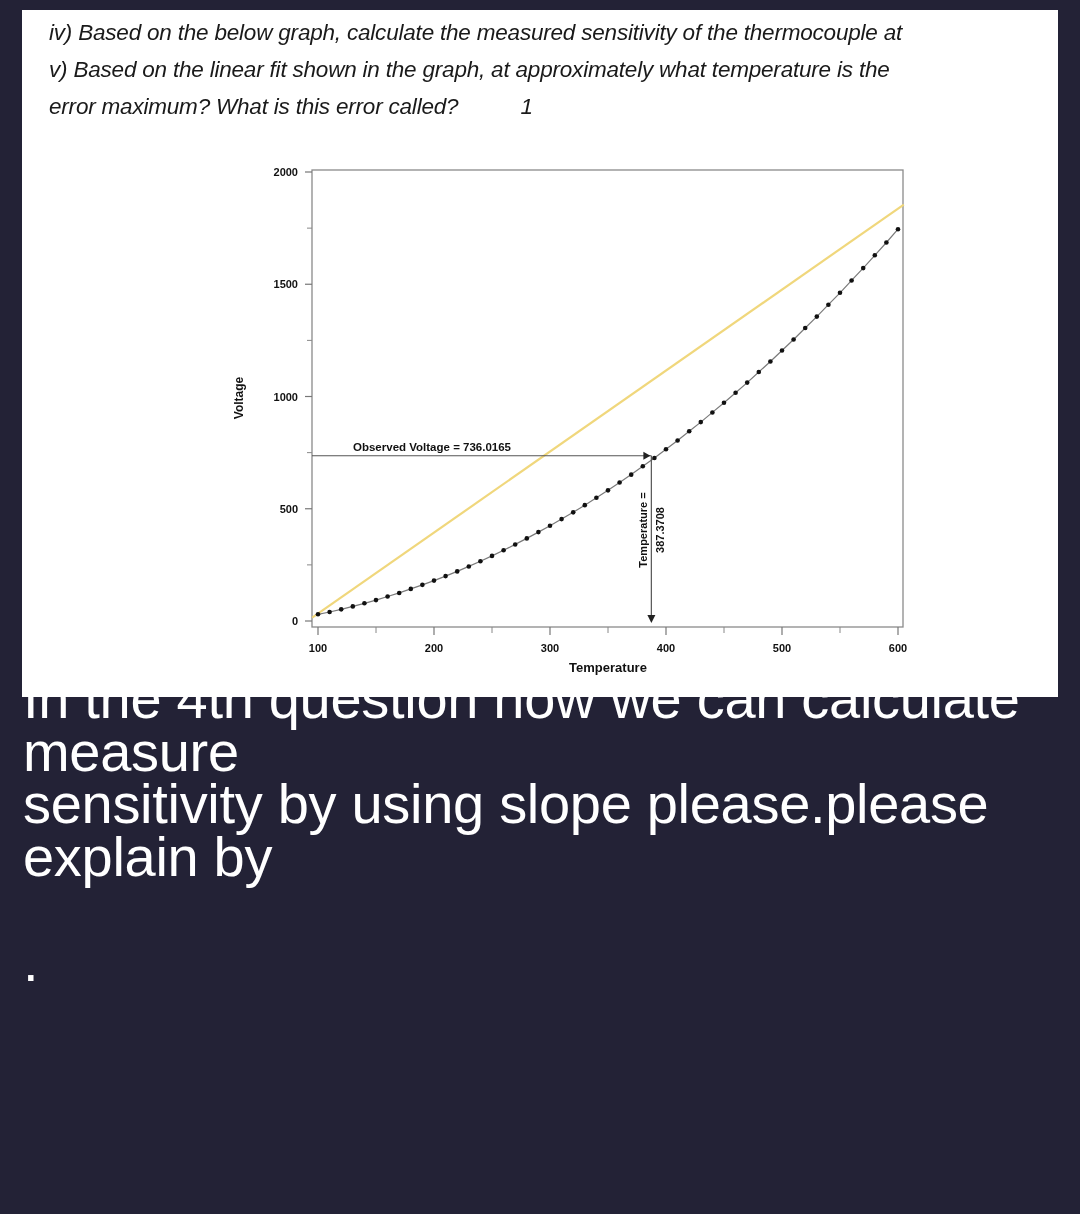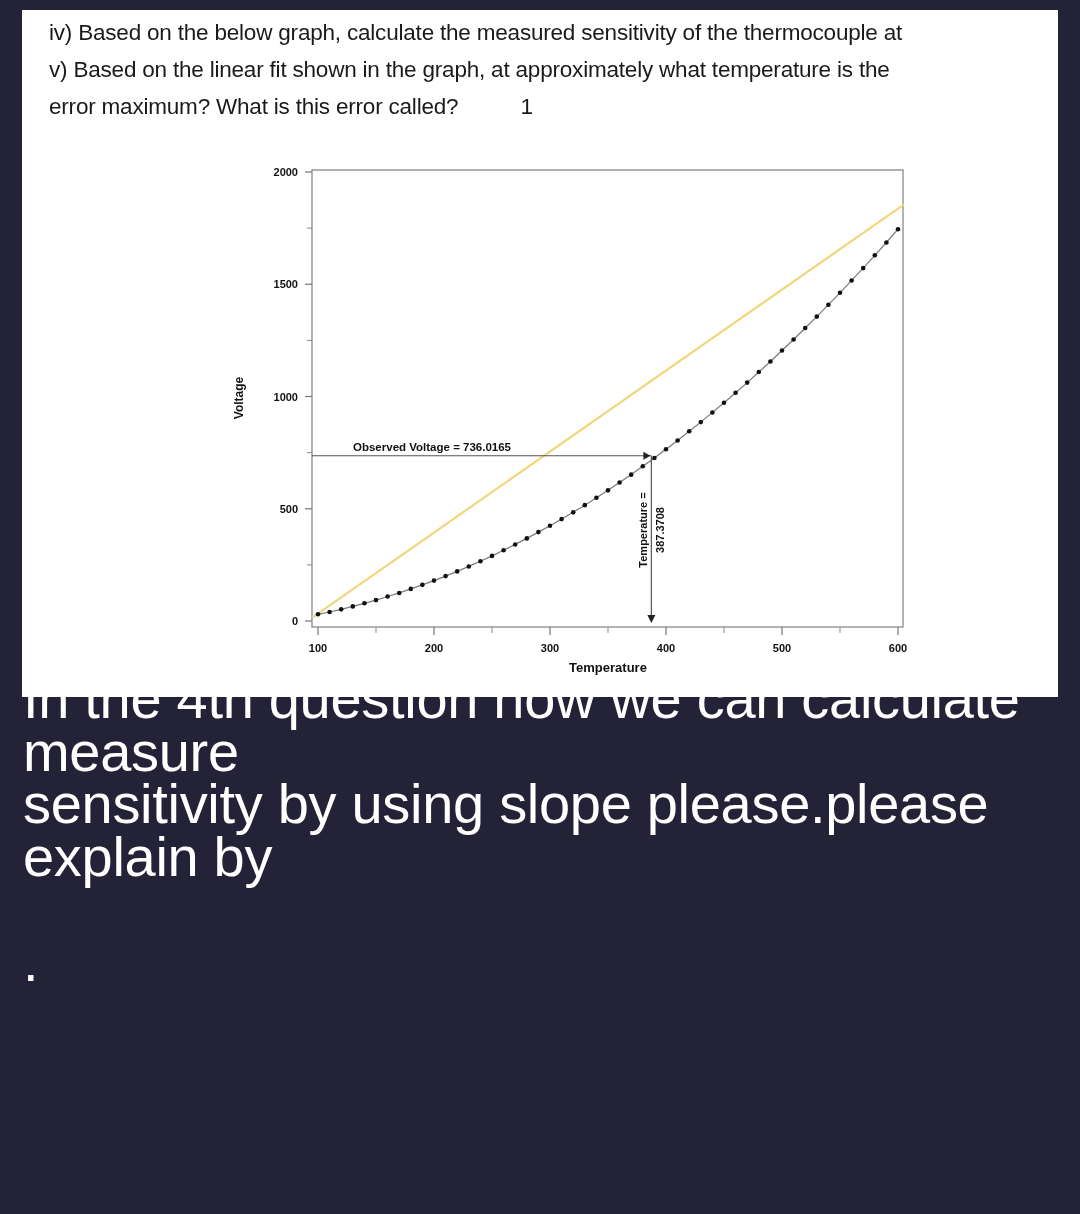--- a/index.html
+++ b/index.html
@@ -11,20 +11,21 @@
   }
   .card {
     position: absolute; left: 22px; top: 10px; width: 1036px; height: 687px;
     background: #ffffff;
   }
   .question {
     position: absolute; left: 27px; top: 4px; width: 1010px;
     font-family: "Liberation Sans", sans-serif;
     font-size: 22.5px; line-height: 37px; color: #1a1a1a;
     letter-spacing: -0.2px;
+    font-style: italic;
   }
   .question .line { display: block; white-space: nowrap; }
   .question .marks { display: inline-block; margin-left: 62px; }
   svg.chart { position: absolute; left: 0; top: 0; }
   .chart text { font-family: "Liberation Sans", sans-serif; font-weight: bold; fill: #111; }
   .user-text {
     position: absolute; left: 23px; top: 673px; width: 1040px;
     color: #ffffff; font-family: "Liberation Sans", sans-serif;
     font-size: 56px; line-height: 52.5px; letter-spacing: -0.3px;
   }

